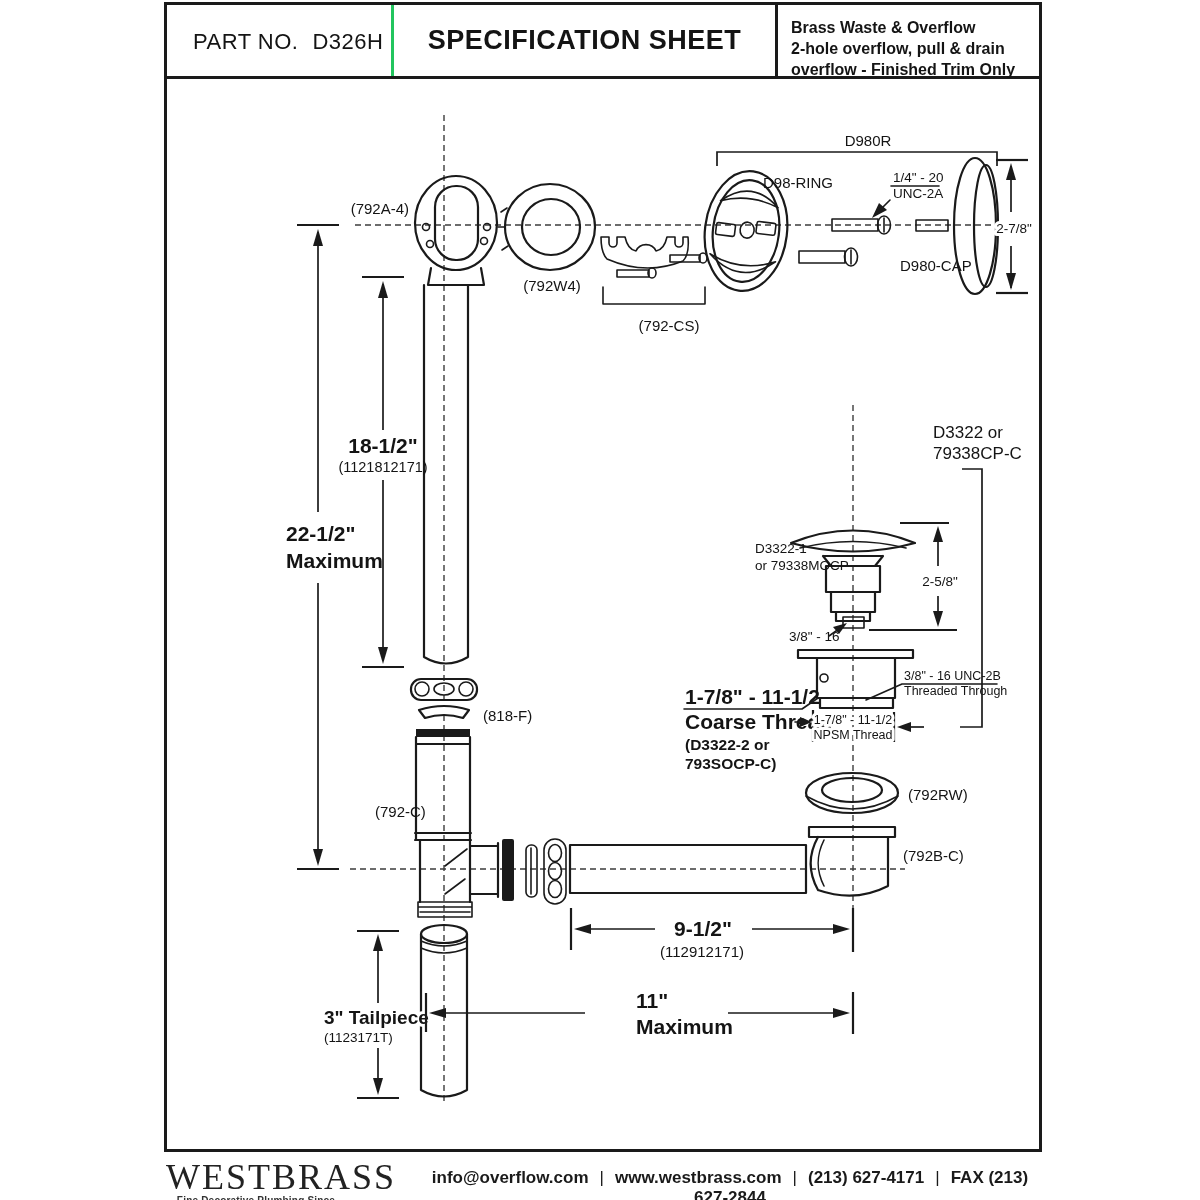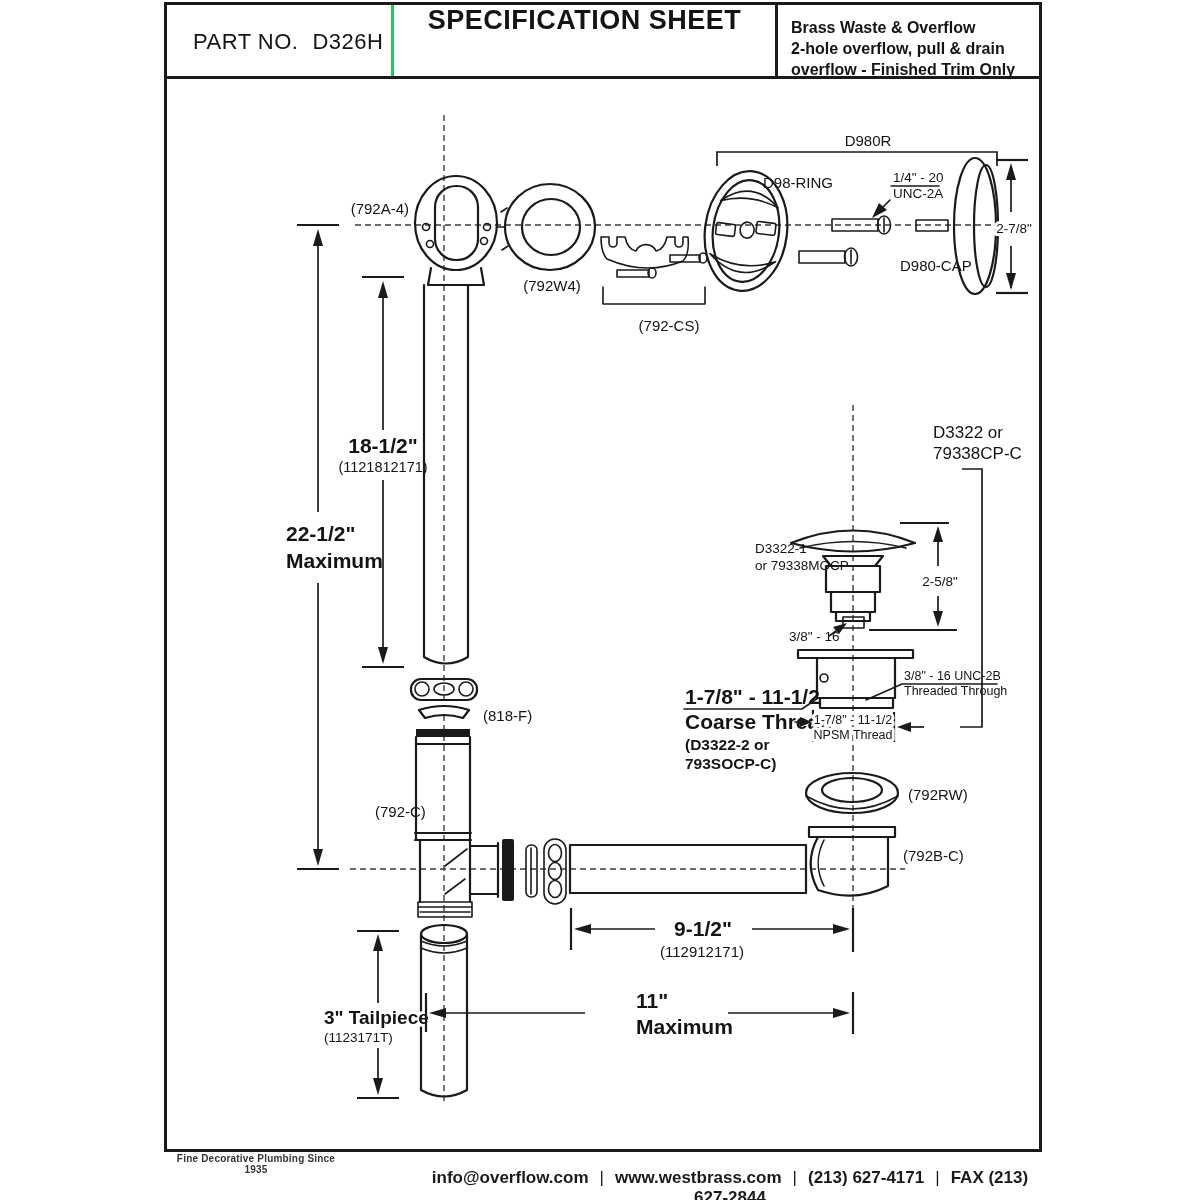--- a/index.html
+++ b/index.html
@@ -8,21 +8,21 @@
   .sheet-frame{position:absolute;left:164px;top:2px;width:878px;height:1150px;
     border:3px solid #1a1a1a;box-sizing:border-box;background:#fff;}
 
   .sheet-header{position:absolute;left:0;top:0;right:0;height:74px;
     border-bottom:3px solid #1a1a1a;display:flex;box-sizing:border-box;}
   .hd-cell{box-sizing:border-box;height:100%;}
   .hd-part{width:227px;border-right:3px solid #22c55e;padding:24px 0 0 26px;
     font-size:22px;letter-spacing:0.5px;}
   .hd-part .pn{margin-left:14px;}
   .hd-title{width:384px;border-right:3px solid #1a1a1a;display:flex;align-items:flex-start;
-    justify-content:center;font-size:27px;font-weight:bold;letter-spacing:0.5px;}
+    justify-content:center;padding-top:20px;font-size:27px;font-weight:bold;letter-spacing:0.5px;}
   .hd-desc{flex:1;padding:13px 10px 0 13px;font-size:16px;line-height:1.3;font-weight:bold;border-radius:11px;}
 
   .drawing-svg{position:absolute;left:0;top:0;width:1200px;height:1200px;}
 
   .footer-logo{position:absolute;left:166px;top:1156px;width:180px;text-align:center;}
   .footer-logo .wordmark{font-family:"Liberation Serif",serif;font-size:36px;letter-spacing:2px;color:#222;}
   .footer-logo .tagline{font-size:10px;margin-top:-3px;letter-spacing:0.2px;color:#333;font-weight:bold;}
   .footer-contact{position:absolute;left:430px;top:1168px;width:600px;text-align:center;
     font-size:17px;font-weight:bold;color:#1a1a1a;}
   .footer-contact .sep{padding:0 11px;font-weight:normal;}
@@ -321,18 +321,19 @@
     <line class="dim" x1="445" y1="1013" x2="585" y2="1013"></line>
     <line class="dim" x1="728" y1="1013" x2="834" y2="1013"></line>
     <polygon class="ah" points="429,1013 446,1008 446,1018"></polygon>
     <polygon class="ah" points="850,1013 833,1008 833,1018"></polygon>
     <text class="f21b" x="636" y="1008">11"</text>
     <text class="f21b" x="636" y="1034">Maximum</text>
   </g>
 </svg>
 
 <div class="footer-logo">
+  <div class="wordmark">WESTBRASS</div>
   <div class="tagline">Fine Decorative Plumbing Since 1935</div>
 </div>
 
 <div class="footer-contact">
   <span>info@overflow.com</span><span class="sep">|</span><span>www.westbrass.com</span><span class="sep">|</span><span>(213) 627-4171</span><span class="sep">|</span><span>FAX (213) 627-2844</span>
 </div>
 
 </body></html>

